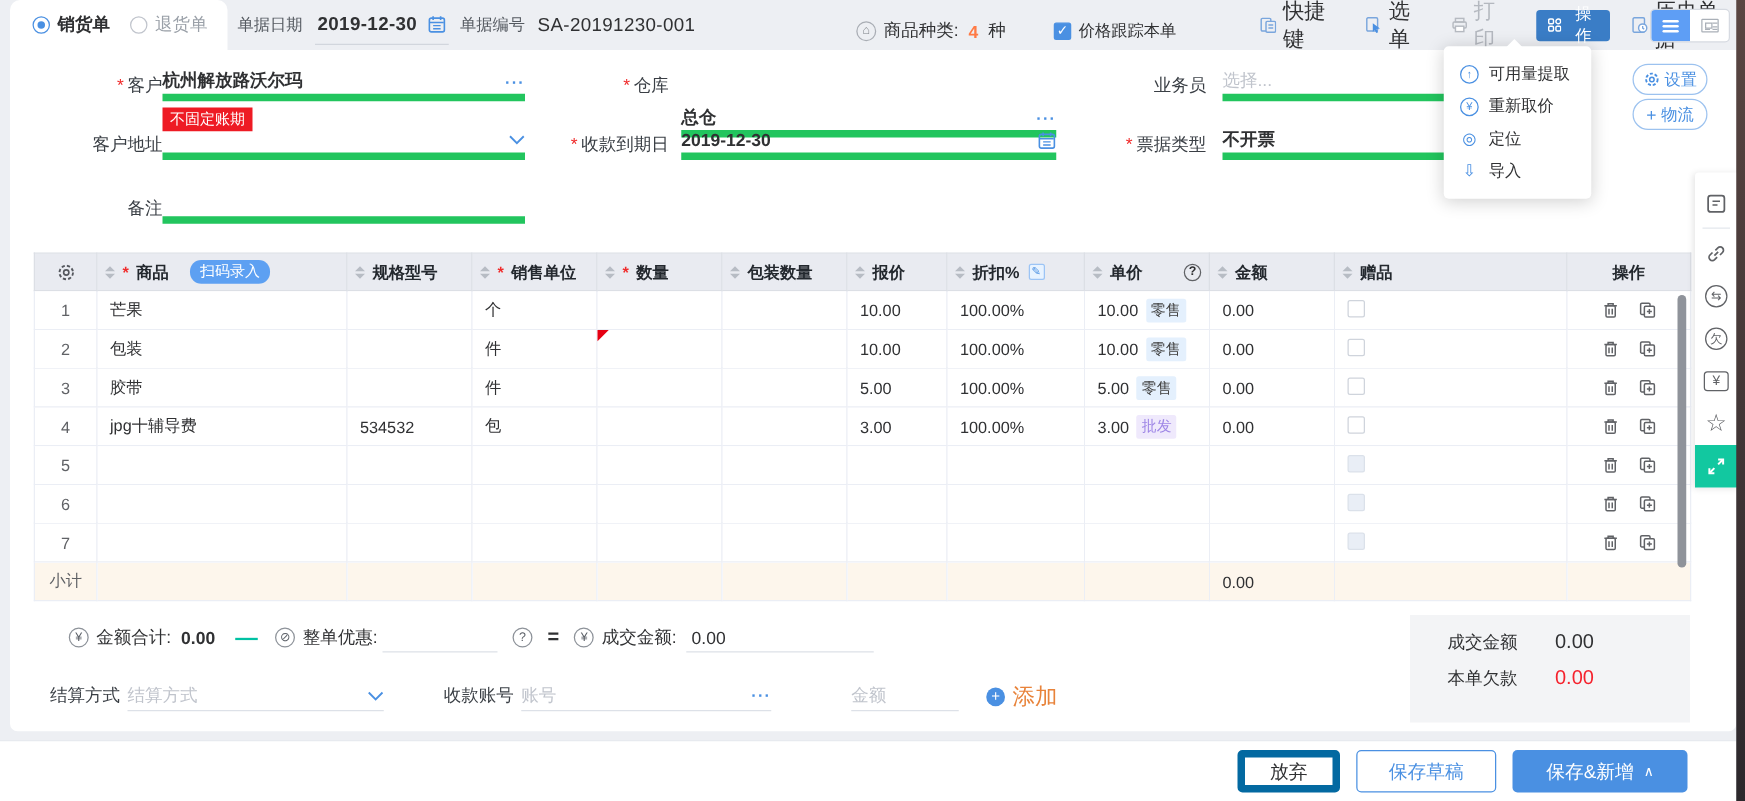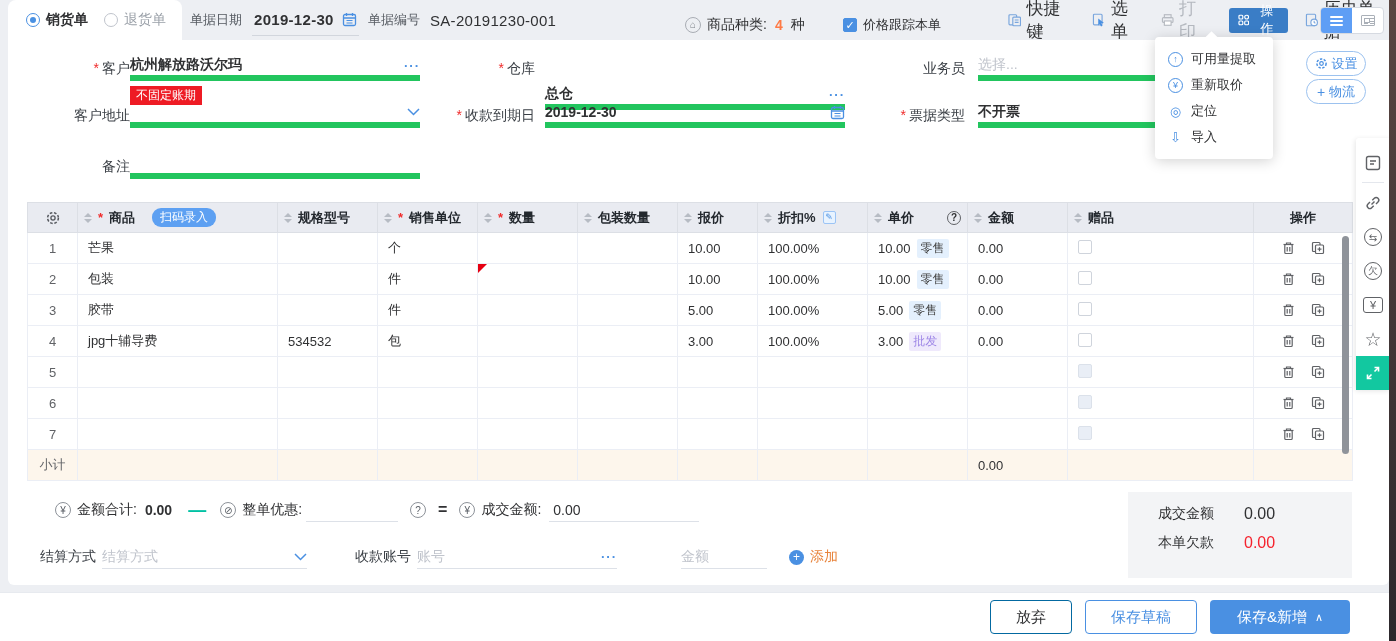--- a/index.html
+++ b/index.html
@@ -95,35 +95,35 @@
   
   .totals { left:55px; top:497px; height:26px; display:flex; align-items:center; font-size:14px; color:#303133; }
   .circ-ic { width:16px; height:16px; border:1px solid #8d9299; border-radius:50%; color:#5a5f66; font-size:10px;
              display:inline-flex; align-items:center; justify-content:center; flex:0 0 16px; }
   .u-input { border-bottom:1px solid #dde1e8; height:24px; display:flex; align-items:center; font-size:14px; }
   .minus { color:#00c1a3; font-weight:bold; font-size:18px; margin:0 14px 0 16px; }
   .eq { font-weight:bold; font-size:16px; margin:0 12px; }
   .payment { left:40px; top:543px; height:28px; display:flex; align-items:center; font-size:14px; color:#3a3f45; }
   .add-btn { display:flex; align-items:center; gap:6px; cursor:pointer; }
   .plus-circ { width:15px; height:15px; border-radius:50%; background:#4a90e2; color:#fff; font-size:12px; line-height:14px; text-align:center; }
-  .add-txt { color:#e8833a; font-size:14px; }
+  .add-txt { color:#e8833a; font-size:18px; }
   .summary-box { left:1128px; top:492px; width:224px; height:86px; background:#f3f4f6; padding:13px 0 0 30px; }
   .sum-row { display:flex; align-items:center; margin-bottom:11px; }
   .sum-label { font-size:14px; color:#303133; width:86px; }
   .sum-val { font-size:16px; color:#303133; }
   .sum-val.red { color:#f5222d; }
 
   
   .footer { left:0; top:592px; width:1389px; height:49px; background:#fff; border-top:1px solid #e7eaef; }
   .foot-left { left:685px; top:0; height:49px; display:flex; align-items:center; gap:6px; font-size:14px; }
   .count-orange { color:#ff7a45; font-weight:bold; margin:0 2px; }
   .track { left:843px; top:0; height:49px; display:flex; align-items:center; gap:6px; font-size:13px; }
   .cb.on { background:#4a90e2; border-color:#4a90e2; color:#fff; font-size:11px; line-height:13px; text-align:center; }
   .btn { height:34px; border-radius:4px; font-size:15px; display:flex; align-items:center; justify-content:center; cursor:pointer; background:#fff; }
-  .btn-abandon { left:990px; top:600px; width:82px; border:1px solid #0369a1; color:#303133; }
+  .btn-abandon { left:990px; top:600px; width:82px; border:6px solid #0369a1; color:#303133; }
   .btn-draft { left:1085px; top:600px; width:112px; border:1px solid #4a90e2; color:#4a90e2; }
   .btn-savenew { left:1210px; top:600px; width:140px; border:none; background:#4a90e2; color:#fff; gap:8px; }
   .caret-up { font-size:11px; }
 
   
   .sidebar { left:1356px; top:138px; width:34px; height:252px; background:#fff; border-radius:3px 0 0 3px;
              box-shadow:-1px 1px 5px rgba(0,0,0,.10); display:flex; flex-direction:column; align-items:center; padding-top:8px; }
   .sb-ic { width:34px; height:34px; display:flex; align-items:center; justify-content:center; color:#606266; cursor:pointer; }
   .sb-div { width:22px; height:1px; background:#e4e7ed; margin:2px 0 3px; }
   .sb-circ { width:18px; height:18px; border:1.3px solid #606266; border-radius:50%; font-size:10px;

